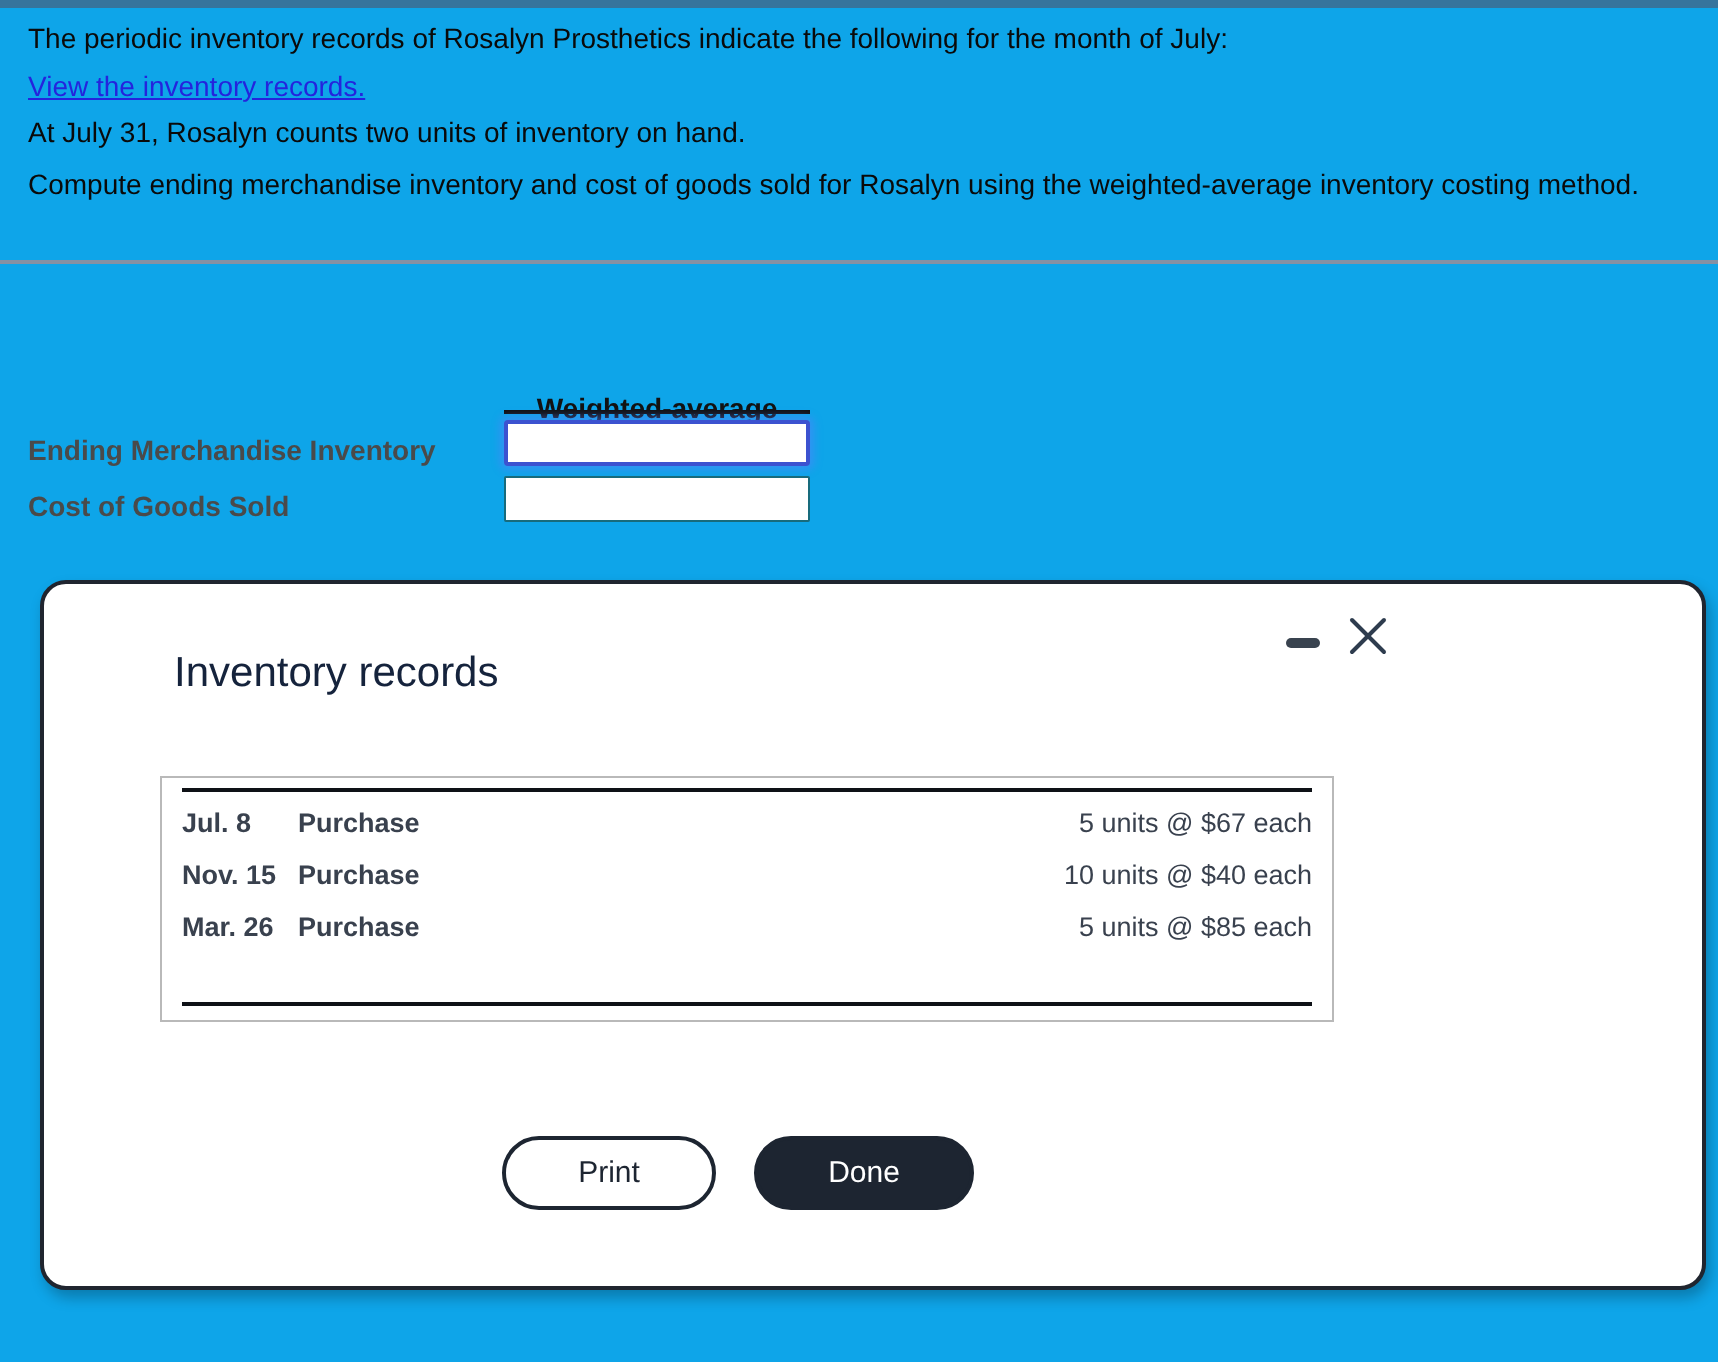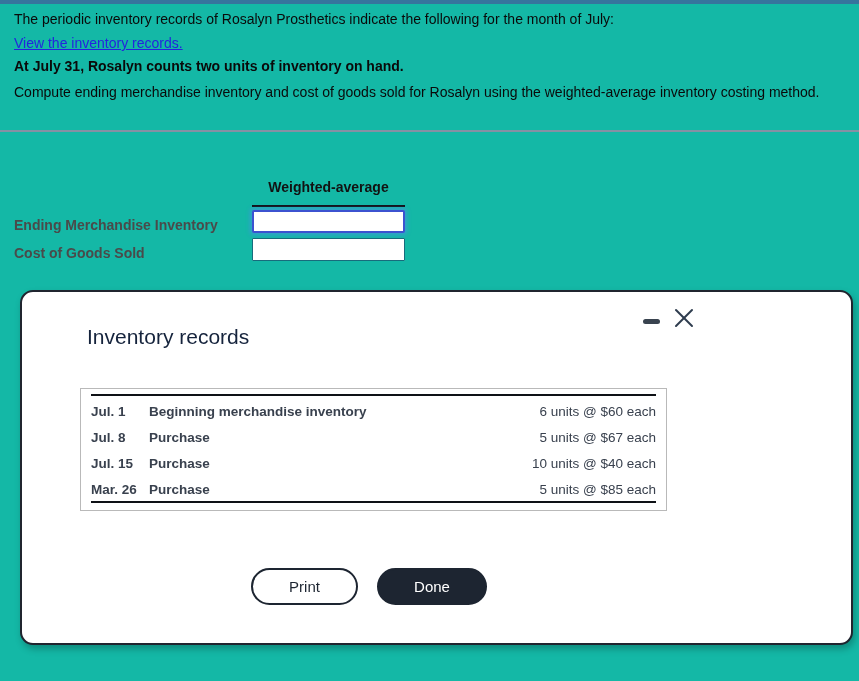--- a/index.html
+++ b/index.html
@@ -1,30 +1,30 @@
 <!DOCTYPE html>
 <html><head>
 <meta charset="utf-8">
 <style>
   * { margin:0; padding:0; box-sizing:border-box; }
   html,body { background:#ffffff; }
   body { font-family:"Liberation Sans","DejaVu Sans",sans-serif; }
-  .screen { position:relative; width:859px; height:681px; background:#14b8a6; overflow:hidden;padding-left:24px; }
+  .screen { position:relative; width:859px; height:681px; background:#0ea5e9; overflow:hidden;padding-left:24px; }
 
   .topbar { position:absolute; left:0; top:0; width:859px; height:4px; background:#36749d; }
 
   .p-line { position:absolute; left:14px; font-size:14px; color:#0a0a0a; white-space:nowrap; }
   .p1 { top:11px; }
-  .p2 { top:58px;font-weight:bold; }
+  .p2 { top:58px; }
   .p3 { top:84px; }
   .link { position:absolute; left:14px; top:35px; font-size:14px; color:#2424dd; text-decoration:underline; cursor:pointer; white-space:nowrap; }
 
   .divider { position:absolute; left:0; top:130px; width:859px; height:2px; background:#8591a4; }
 
-  .wa-header { position:absolute; left:252px; top:179px; width:153px; text-align:center; font-weight:bold; font-size:14px; color:#121212; }
+  .wa-header { position:absolute; left:252px; top:196px; width:153px; text-align:center; font-weight:bold; font-size:14px; color:#121212; }
   .wa-underline { position:absolute; left:252px; top:205px; width:153px; height:2px; background:#0f0f0f; }
   .inp { position:absolute; left:252px; width:153px; height:23px; background:#fff; outline:none; font-size:13px; padding:0 4px; }
   .inp1 { top:210px; border:2px solid #3c52d0; border-radius:2px; box-shadow:0 0 4px 2px rgba(95,125,255,0.45); }
   .inp2 { top:238px; border:1.5px solid #186b7c; border-radius:1px; }
   .row-label { position:absolute; left:14px; font-weight:bold; font-size:14px; color:#4a4a4a; white-space:nowrap;text-align:center; }
   .label1 { top:217px; }
   .label2 { top:245px; }
 
   .modal { position:absolute; left:20px; top:290px; width:833px; height:355px; background:#fff;
            border:2.5px solid #20252f; border-radius:13px; box-shadow:2px 4px 7px rgba(0,0,0,0.25); }
@@ -77,34 +77,29 @@
     <div class="close-btn">
       <svg width="22" height="22" viewBox="0 0 22 22">
         <line x1="3" y1="3" x2="19" y2="19" stroke="#2e3c4e" stroke-width="2" stroke-linecap="round"></line>
         <line x1="19" y1="3" x2="3" y2="19" stroke="#2e3c4e" stroke-width="2" stroke-linecap="round"></line>
       </svg>
     </div>
 
     <div class="inv-table">
       <div class="inv-inner">
 
-        <div class="inv-row">
-          <span class="inv-date">Jul. 1</span>
-          <span class="inv-desc">Beginning merchandise inventory</span>
-          <span class="inv-detail">6 units @ $60 each</span>
-        </div>
 
         <div class="inv-row">
           <span class="inv-date">Jul. 8</span>
           <span class="inv-desc">Purchase</span>
           <span class="inv-detail">5 units @ $67 each</span>
         </div>
 
         <div class="inv-row">
-          <span class="inv-date">Jul. 15</span>
+          <span class="inv-date">Nov. 15</span>
           <span class="inv-desc">Purchase</span>
           <span class="inv-detail">10 units @ $40 each</span>
         </div>
 
         <div class="inv-row">
           <span class="inv-date">Mar. 26</span>
           <span class="inv-desc">Purchase</span>
           <span class="inv-detail">5 units @ $85 each</span>
         </div>
 

